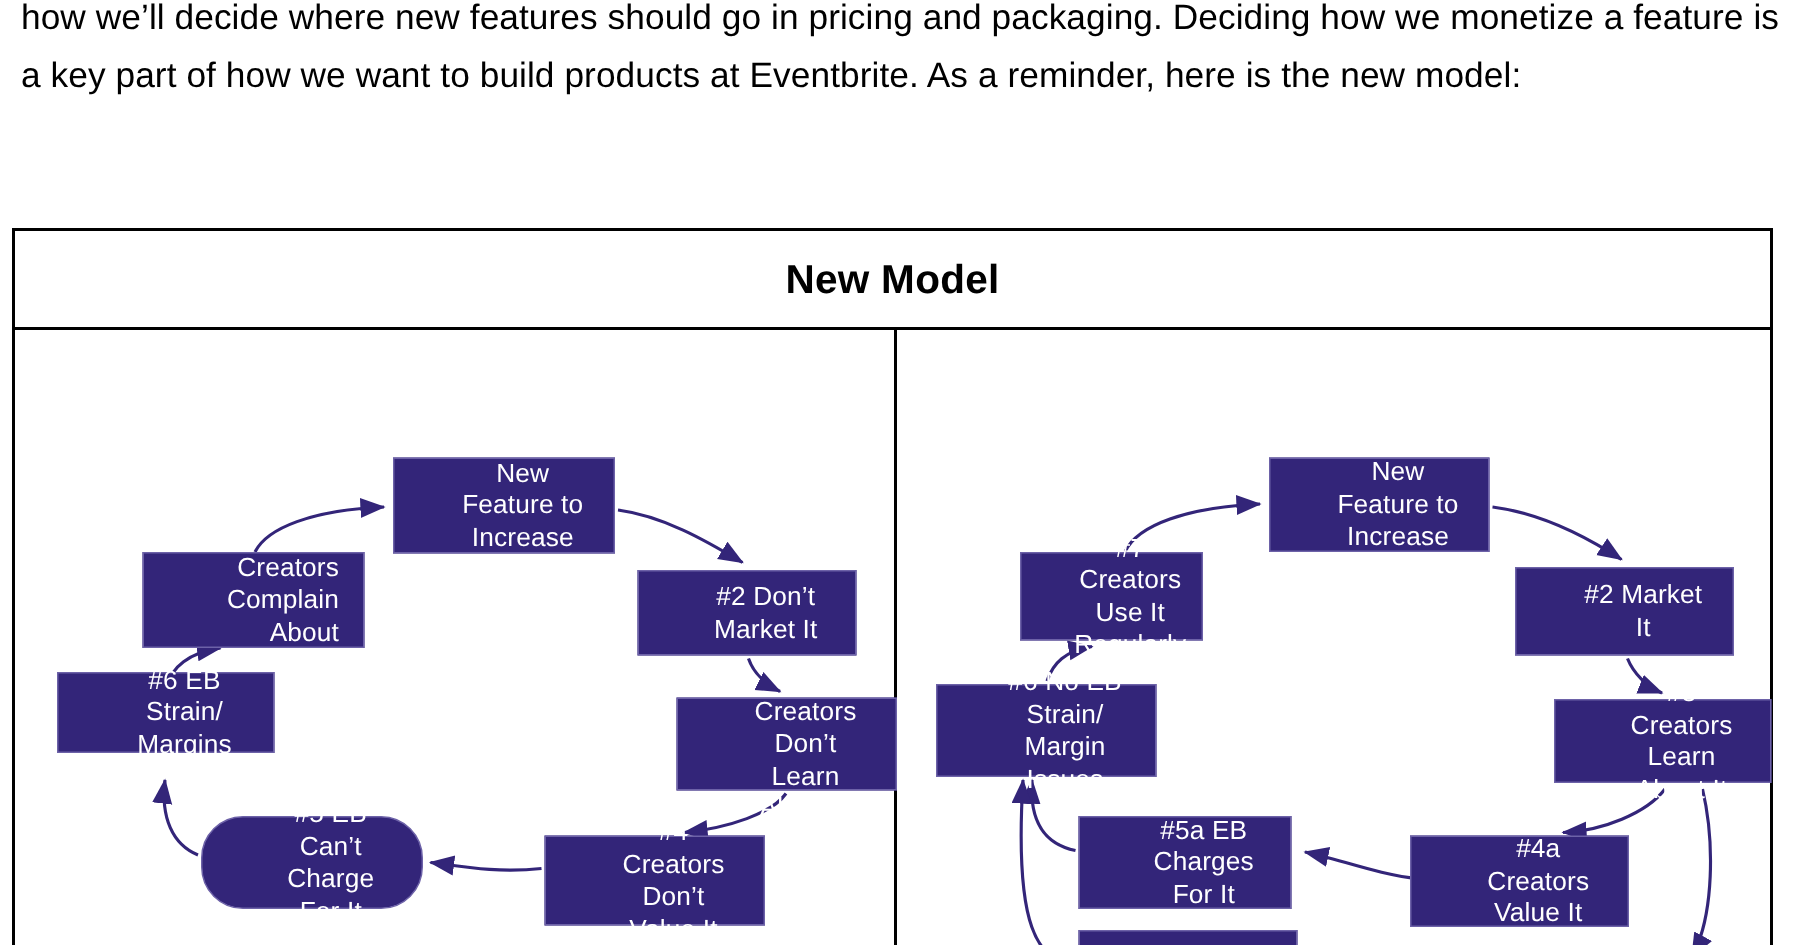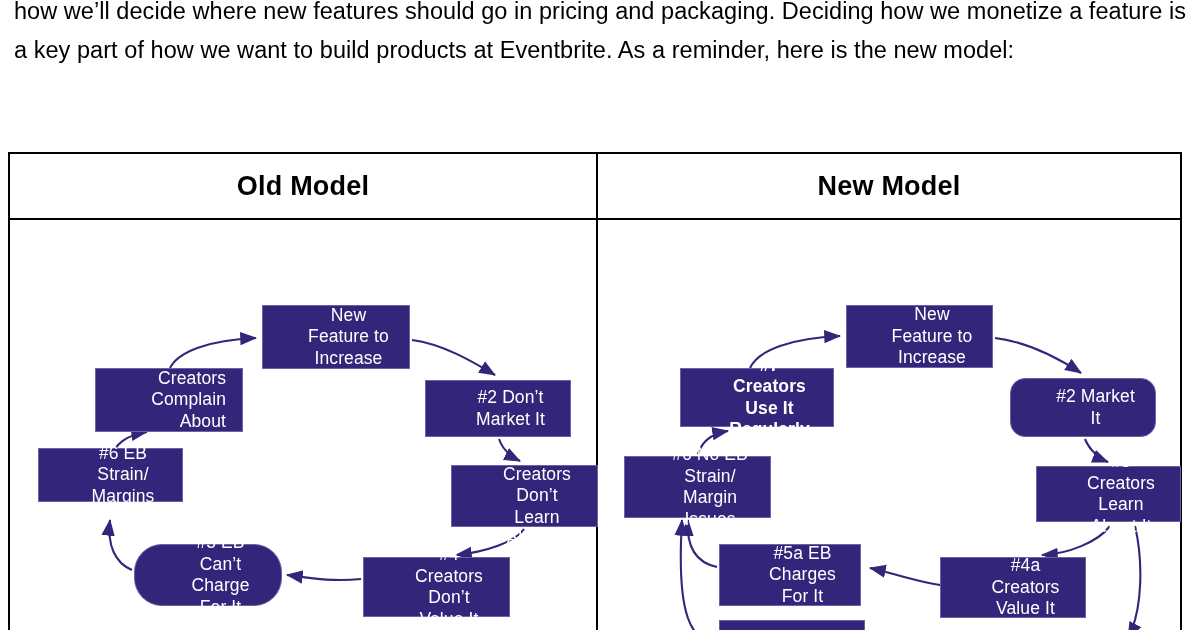--- a/index.html
+++ b/index.html
@@ -69,21 +69,20 @@
 </head>
 <body>
 
 <div class="doc-intro">
   <p>how we’ll decide where new features should go in pricing and packaging.  Deciding how we monetize a feature is a key part of how we want to build products at Eventbrite.  As a reminder, here is the new model:</p>
 </div>
 
 <div class="model-table">
 
   <div class="table-header-row">
-    <div class="col-left header-cell">Old Model</div>
     <div class="col-right header-cell">New Model</div>
   </div>
 
   <div class="table-body-row">
 
     <div class="col-left">
       <div class="canvas">
         <svg width="588" height="412" viewBox="0 0 588 412">
           <defs>
             <marker id="ah-old" markerWidth="9" markerHeight="9" refX="7.5" refY="3.2" orient="auto" markerUnits="strokeWidth">
@@ -143,24 +142,24 @@
             <path d="M349,443 C320,441 296,433 272,428"></path>
             <path d="M119,347 C100,343 88,330 90,300"></path>
             <path d="M119,424 C94,420 78,400 84,300"></path>
             <path d="M100,234 C104,222 112,214 130,211"></path>
           </g>
         </svg>
 
         <div class="node" style="left:248px;top:85px;width:147px;height:63px;">
           <span>#1 Build New Feature to Increase Value</span>
         </div>
-        <div class="node" style="left:82px;top:148px;width:154px;height:59px;font-weight:bold;">
+        <div class="node" style="left:82px;top:148px;width:122px;height:59px;">
           <span>#7 Creators Use It Regularly</span>
         </div>
-        <div class="node" style="left:412px;top:158px;width:146px;height:59px;border-radius:15px;">
+        <div class="node" style="left:412px;top:158px;width:146px;height:59px;">
           <span>#2 Market It</span>
         </div>
         <div class="node" style="left:26px;top:236px;width:147px;height:62px;">
           <span>#6 No EB Strain/ Margin Issues</span>
         </div>
         <div class="node" style="left:438px;top:246px;width:145px;height:56px;">
           <span>#3 Creators Learn About It</span>
         </div>
         <div class="node" style="left:121px;top:324px;width:142px;height:62px;">
           <span>#5a EB Charges For It</span>

